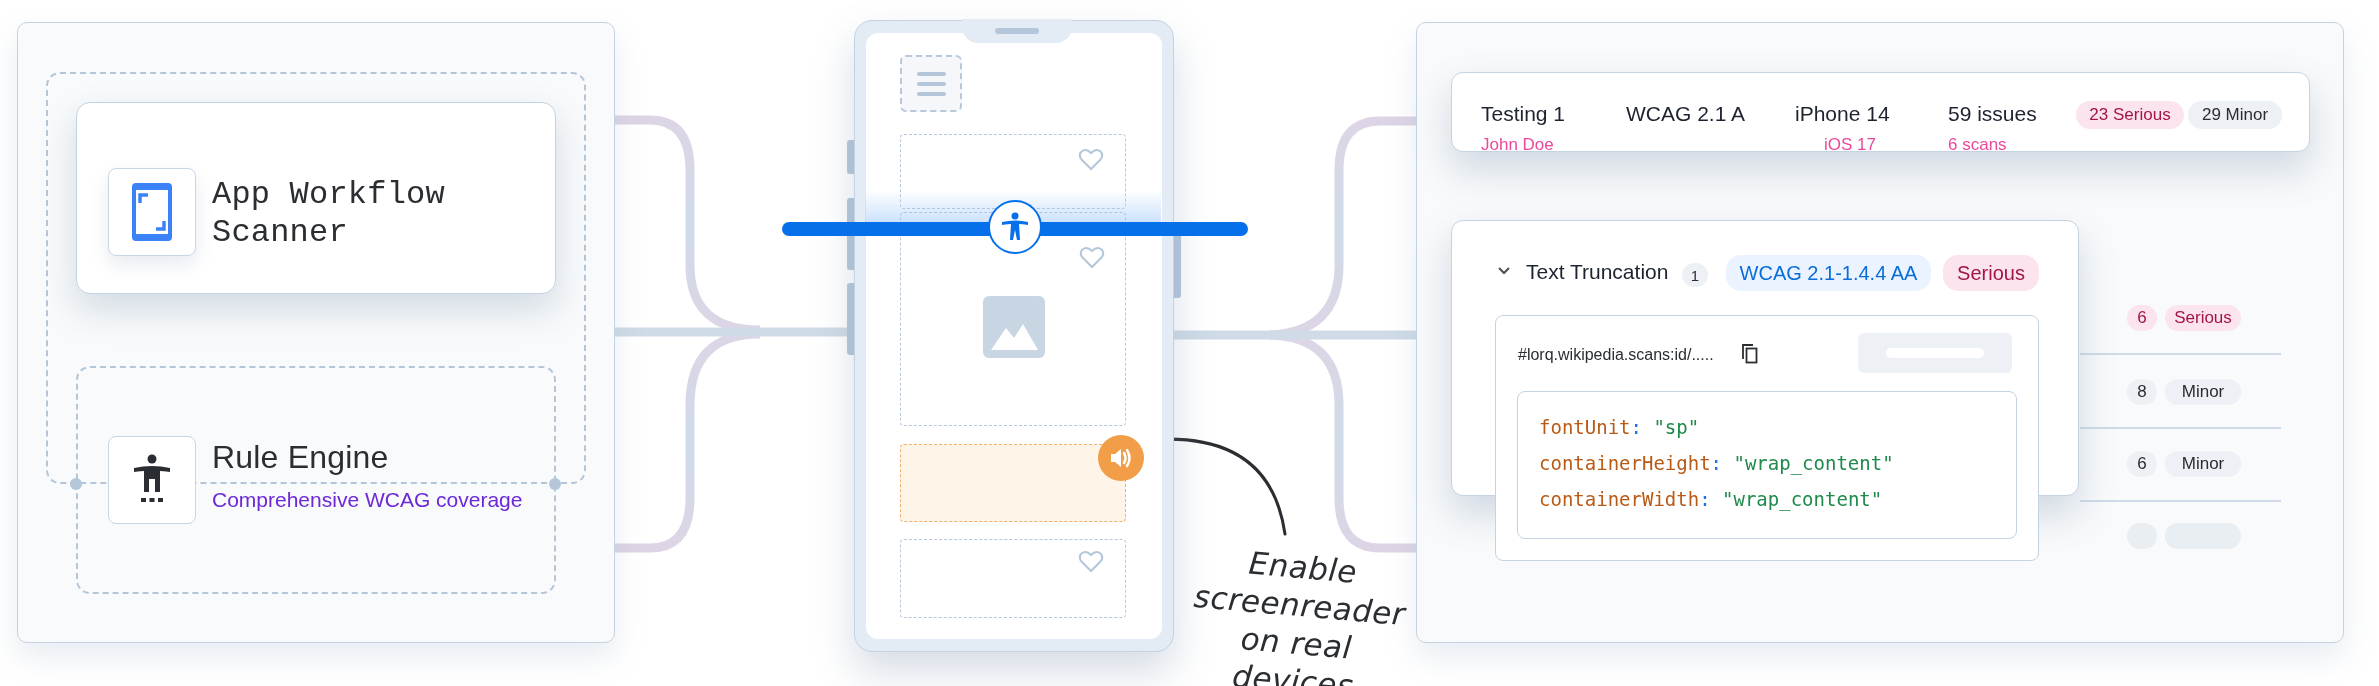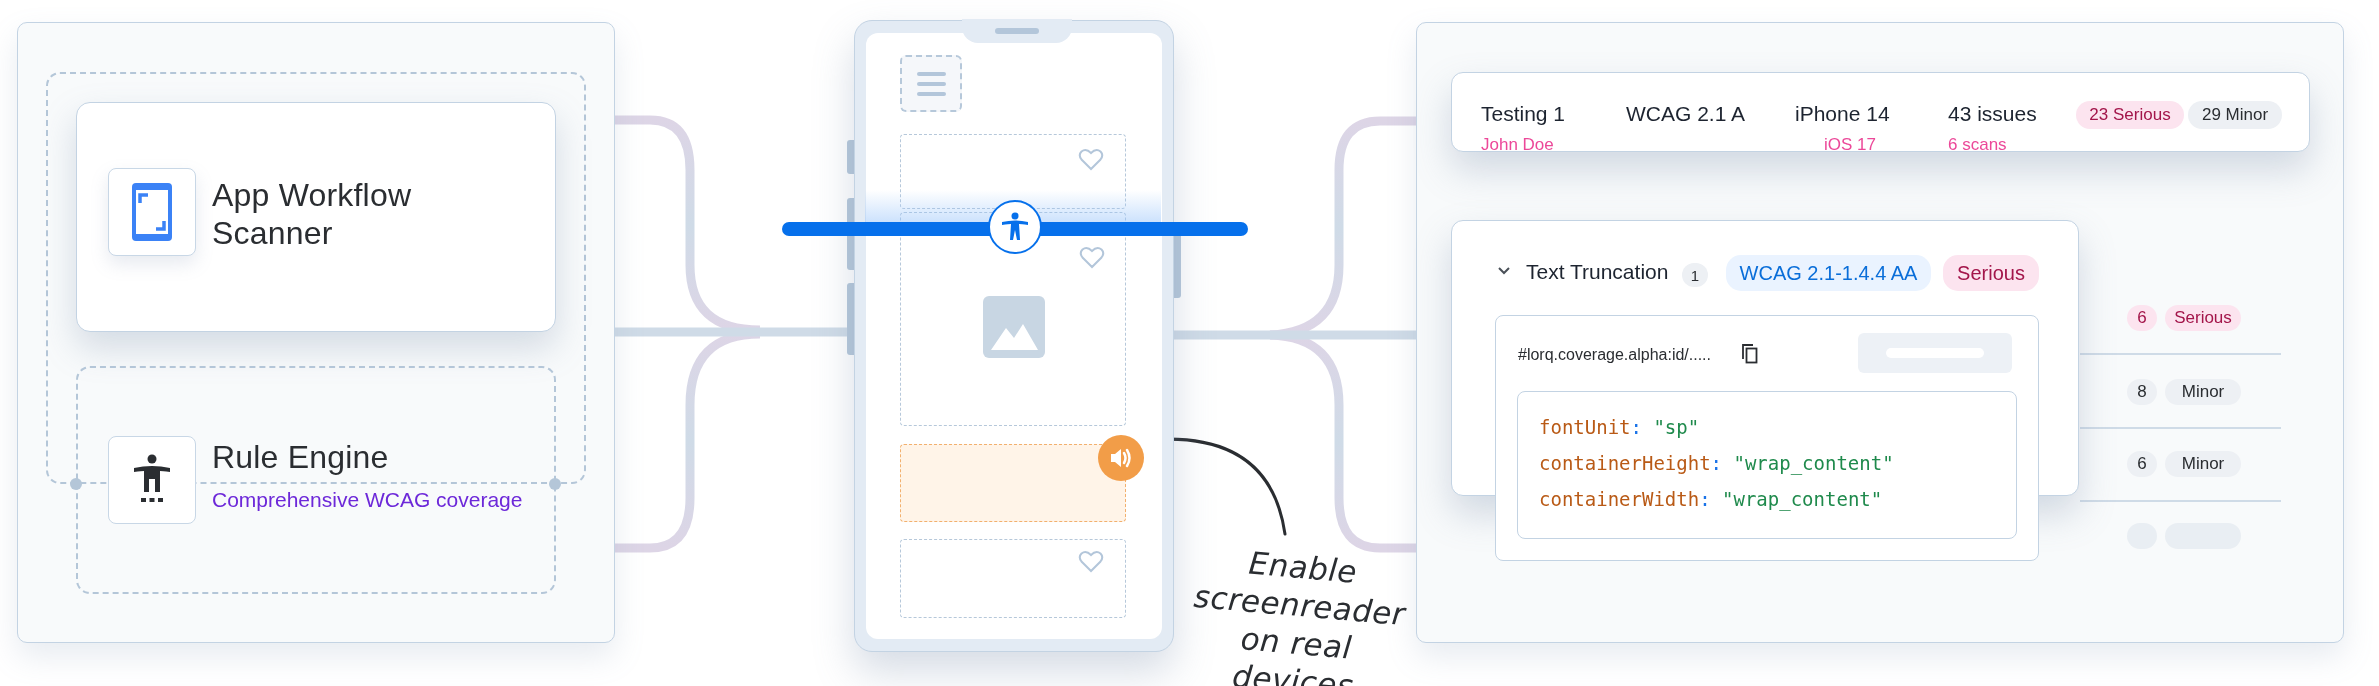--- a/index.html
+++ b/index.html
@@ -85,21 +85,21 @@
 
   <path d="M1285 534 Q1270 430 1148 440" fill="none" stroke="#2a2d31" stroke-width="3" stroke-linecap="round"></path>
   <path d="M1158 428 L1145 440 L1160 452" fill="none" stroke="#2a2d31" stroke-width="3" stroke-linecap="round" stroke-linejoin="round"></path>
 </svg>
 
 <div class="panel" style="left:17px;top:22px;width:598px;height:621px;"></div>
 <div class="dash-box" style="left:46px;top:72px;width:540px;height:412px;"></div>
 <div class="dot" style="left:70px;top:478px;"></div>
 <div class="dot" style="left:549px;top:478px;"></div>
 
-<div class="card" style="left:76px;top:102px;width:480px;height:230px;">
+<div class="card" style="left:76px;top:102px;width:480px;height:192px;font-family:Liberation Mono, monospace;">
   <div class="icon-box" style="left:31px;top:65px;">
     <svg width="40" height="58" viewBox="0 0 40 58">
       <rect x="0" y="0" width="40" height="58" rx="4" fill="#3b82f6"></rect>
       <rect x="4" y="7" width="32" height="44" fill="#fff"></rect>
       <path d="M8 20 V12 H16" fill="none" stroke="#3b82f6" stroke-width="3.5"></path>
       <path d="M32 38 V46 H24" fill="none" stroke="#3b82f6" stroke-width="3.5"></path>
     </svg>
   </div>
   <div class="node-title" style="left:135px;top:73px;">
     <div>App Workflow</div>
@@ -194,37 +194,37 @@
 <div class="divider" style="left:2080px;top:500px;width:201px;"></div>
 <div class="pill blank" style="left:2127px;top:523px;width:30px;height:26px;"></div>
 <div class="pill blank" style="left:2165px;top:523px;width:76px;height:26px;"></div>
 
 <div class="rp-card" style="left:1451px;top:72px;width:859px;height:80px;">
   <div class="col-main" style="left:29px;top:29px;">Testing 1</div>
   <div class="col-sub" style="left:29px;top:62px;">John Doe</div>
   <div class="col-main" style="left:174px;top:29px;">WCAG 2.1 A</div>
   <div class="col-main" style="left:343px;top:29px;">iPhone 14</div>
   <div class="col-sub" style="left:372px;top:62px;">iOS 17</div>
-  <div class="col-main" style="left:496px;top:29px;">43 issues</div>
+  <div class="col-main" style="left:496px;top:29px;">59 issues</div>
   <div class="col-sub" style="left:496px;top:62px;">6 scans</div>
   <div class="pill serious" style="left:624px;top:28px;width:108px;height:28px;text-align:right;">23 Serious</div>
   <div class="pill minor" style="left:736px;top:28px;width:94px;height:28px;">29 Minor</div>
 </div>
 
 <div class="rp-card" style="left:1451px;top:220px;width:628px;height:276px;">
   <svg class="abs" style="left:45px;top:45px;" width="14" height="10" viewBox="0 0 14 10">
     <path d="M2 2 L7 7 L12 2" fill="none" stroke="#4a5058" stroke-width="2"></path>
   </svg>
   <div class="col-main" style="left:74px;top:39px;">Text Truncation</div>
   <div class="pill minor" style="left:230px;top:42px;width:26px;height:24px;font-size:15px;">1</div>
   <div class="pill wcag" style="left:274px;top:34px;width:205px;height:36px;font-size:20px;">WCAG 2.1-1.4.4 AA</div>
   <div class="pill serious" style="left:491px;top:34px;width:96px;height:36px;font-size:20px;">Serious</div>
 
   <div class="code-box" style="left:43px;top:94px;width:544px;height:246px;">
-    <div class="col-sub" style="left:22px;top:30px;font-size:16px;color:#2a2d31;">#lorq.coverage.alpha:id/.....</div>
+    <div class="col-sub" style="left:22px;top:30px;font-size:16px;color:#2a2d31;">#lorq.wikipedia.scans:id/.....</div>
     <svg class="abs" style="left:246px;top:28px;" width="16" height="20" viewBox="0 0 16 20">
       <path d="M1 15 V1 H11" fill="none" stroke="#2a2d31" stroke-width="1.8"></path>
       <rect x="4.5" y="4.5" width="10" height="14" fill="none" stroke="#2a2d31" stroke-width="1.8"></rect>
     </svg>
     <div class="abs" style="left:362px;top:17px;width:154px;height:40px;background:#edf1f6;border-radius:6px;">
       <div class="abs" style="left:28px;top:15px;width:98px;height:10px;background:#fff;border-radius:5px;"></div>
     </div>
 
     <div class="code-box" style="left:21px;top:75px;width:500px;height:148px;">
       <div class="code-line" style="left:21px;top:24px;">

